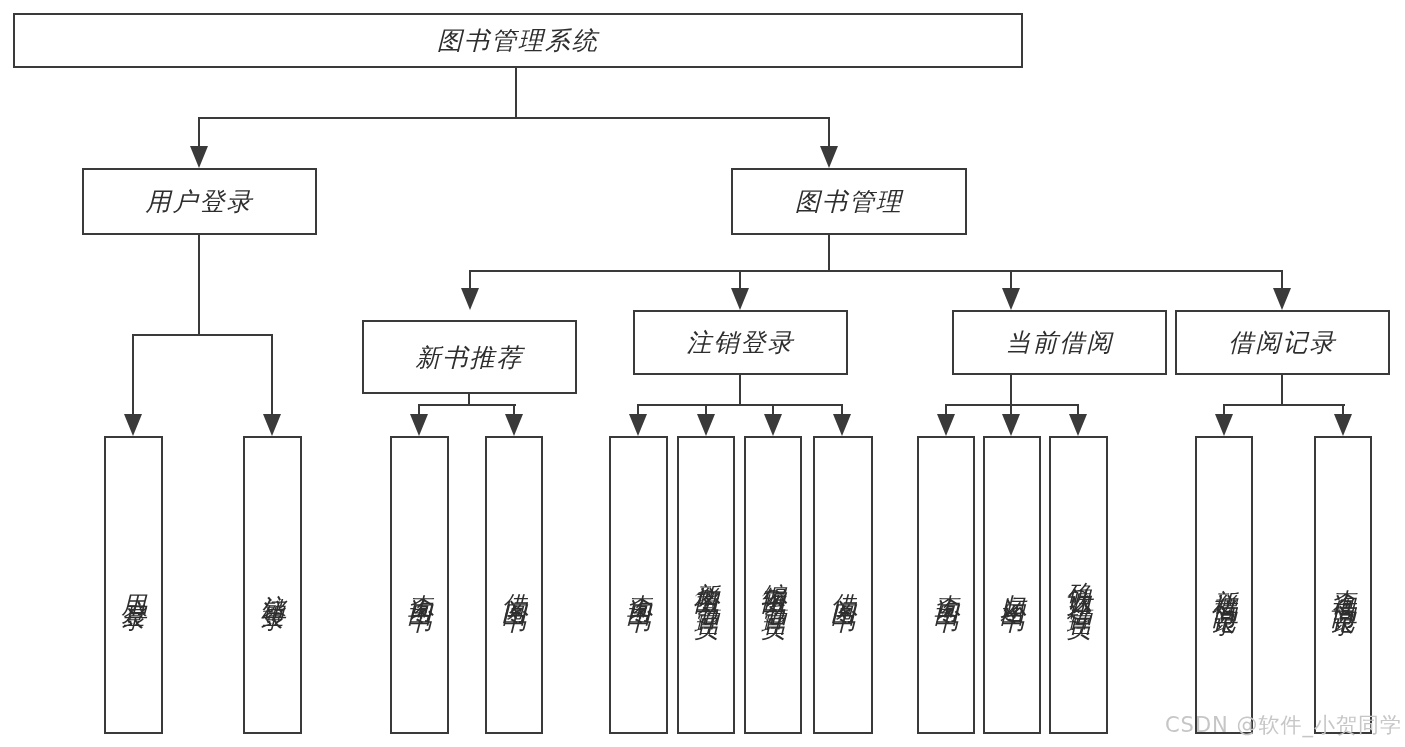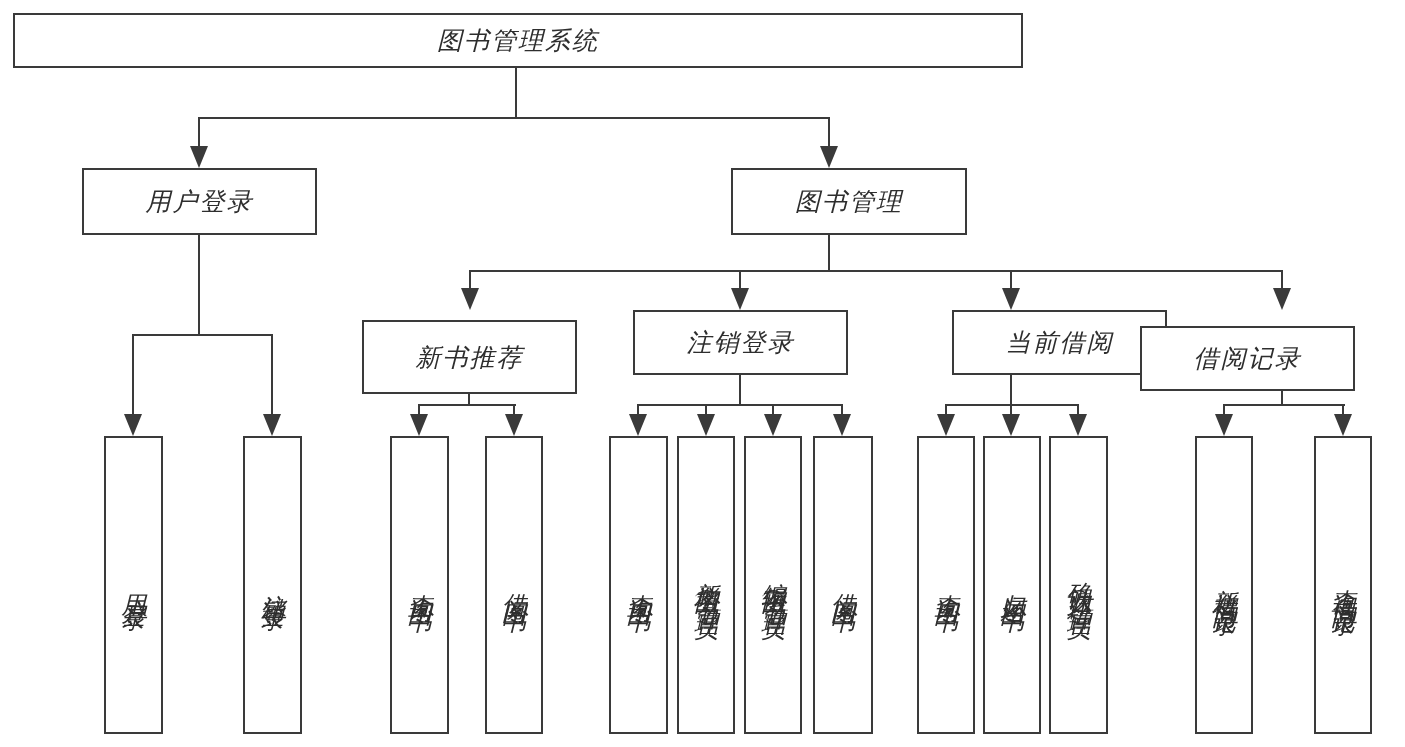--- a/index.html
+++ b/index.html
@@ -49,21 +49,21 @@
 
   <div class="box" style="left:362px;top:320px;width:215px;height:74px;">
     <span class="hlabel">新书推荐</span>
   </div>
   <div class="box" style="left:633px;top:310px;width:215px;height:65px;">
     <span class="hlabel">注销登录</span>
   </div>
   <div class="box" style="left:952px;top:310px;width:215px;height:65px;">
     <span class="hlabel">当前借阅</span>
   </div>
-  <div class="box" style="left:1140px;top:310px;width:215px;height:65px;margin-top:16px;">
+  <div class="box" style="left:1175px;top:310px;width:215px;height:65px;">
     <span class="hlabel">借阅记录</span>
   </div>
 
   <div class="box" style="left:104px;top:436px;width:59px;height:298px;">
     <span class="vlabel">用户登录</span>
   </div>
   <div class="box" style="left:243px;top:436px;width:59px;height:298px;">
     <span class="vlabel">注销登录</span>
   </div>
 
@@ -156,13 +156,14 @@
   <i class="ln" style="left:1077px;top:404px;width:2px;height:12px;"></i>
   <i class="ah" style="left:1069px;top:414px;"></i>
 
   <i class="ln" style="left:1281px;top:375px;width:2px;height:31px;"></i>
   <i class="ln" style="left:1223px;top:404px;width:122px;height:2px;"></i>
   <i class="ln" style="left:1223px;top:404px;width:2px;height:12px;"></i>
   <i class="ah" style="left:1215px;top:414px;"></i>
   <i class="ln" style="left:1342px;top:404px;width:2px;height:12px;"></i>
   <i class="ah" style="left:1334px;top:414px;"></i>
 
+  <div class="watermark">CSDN @软件_小贺同学</div>
 </div>
 
 </body></html>

